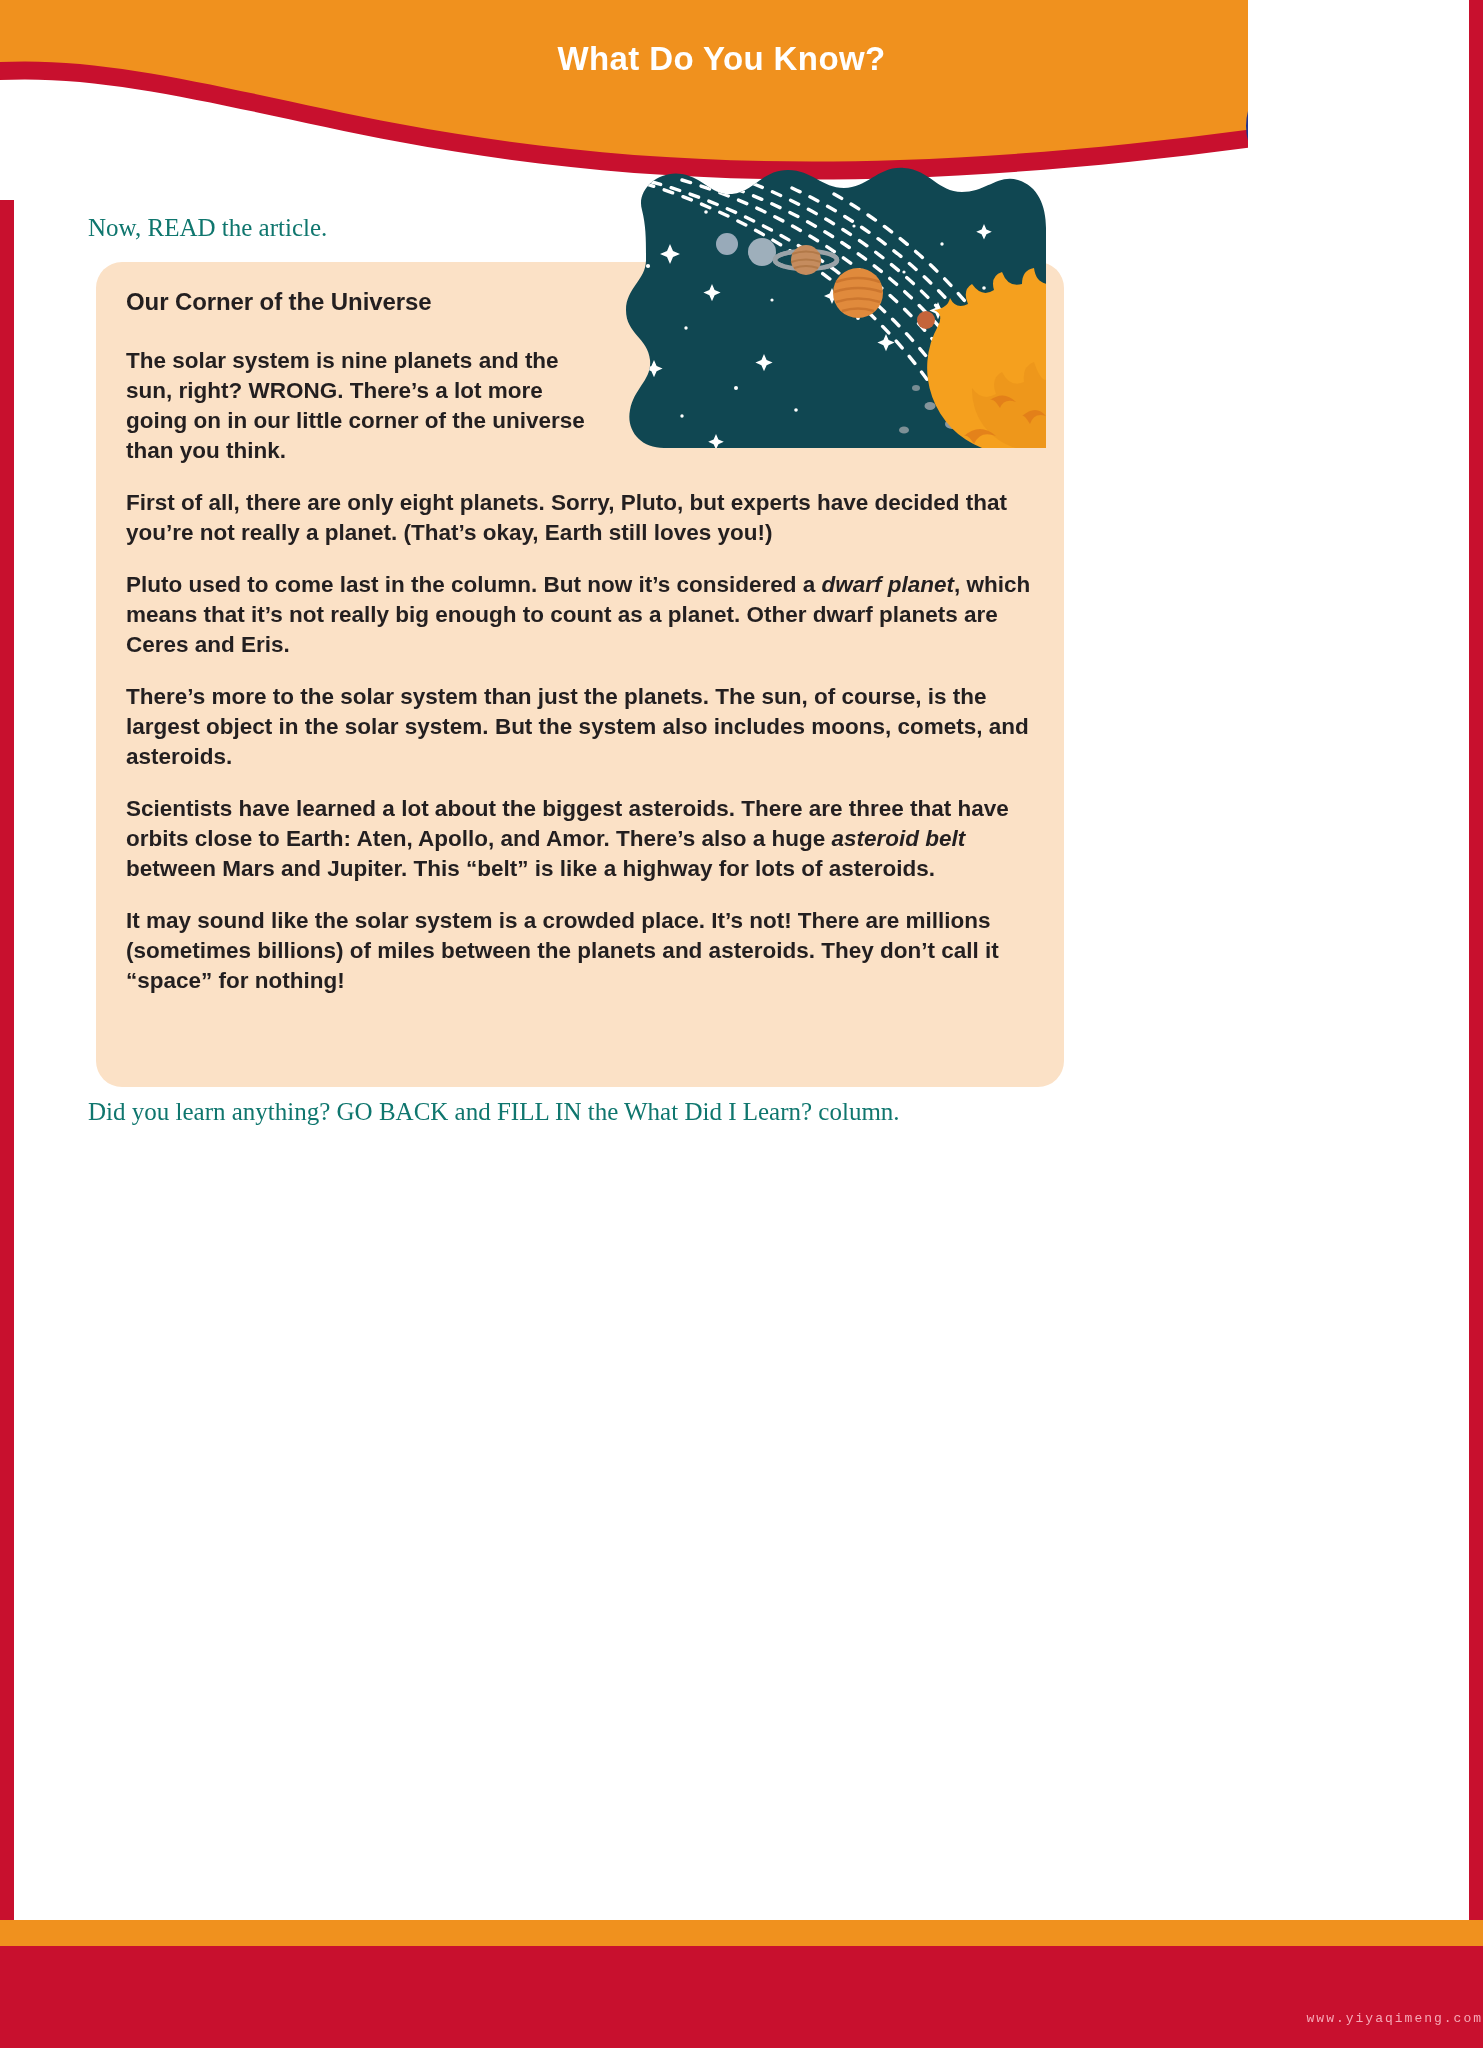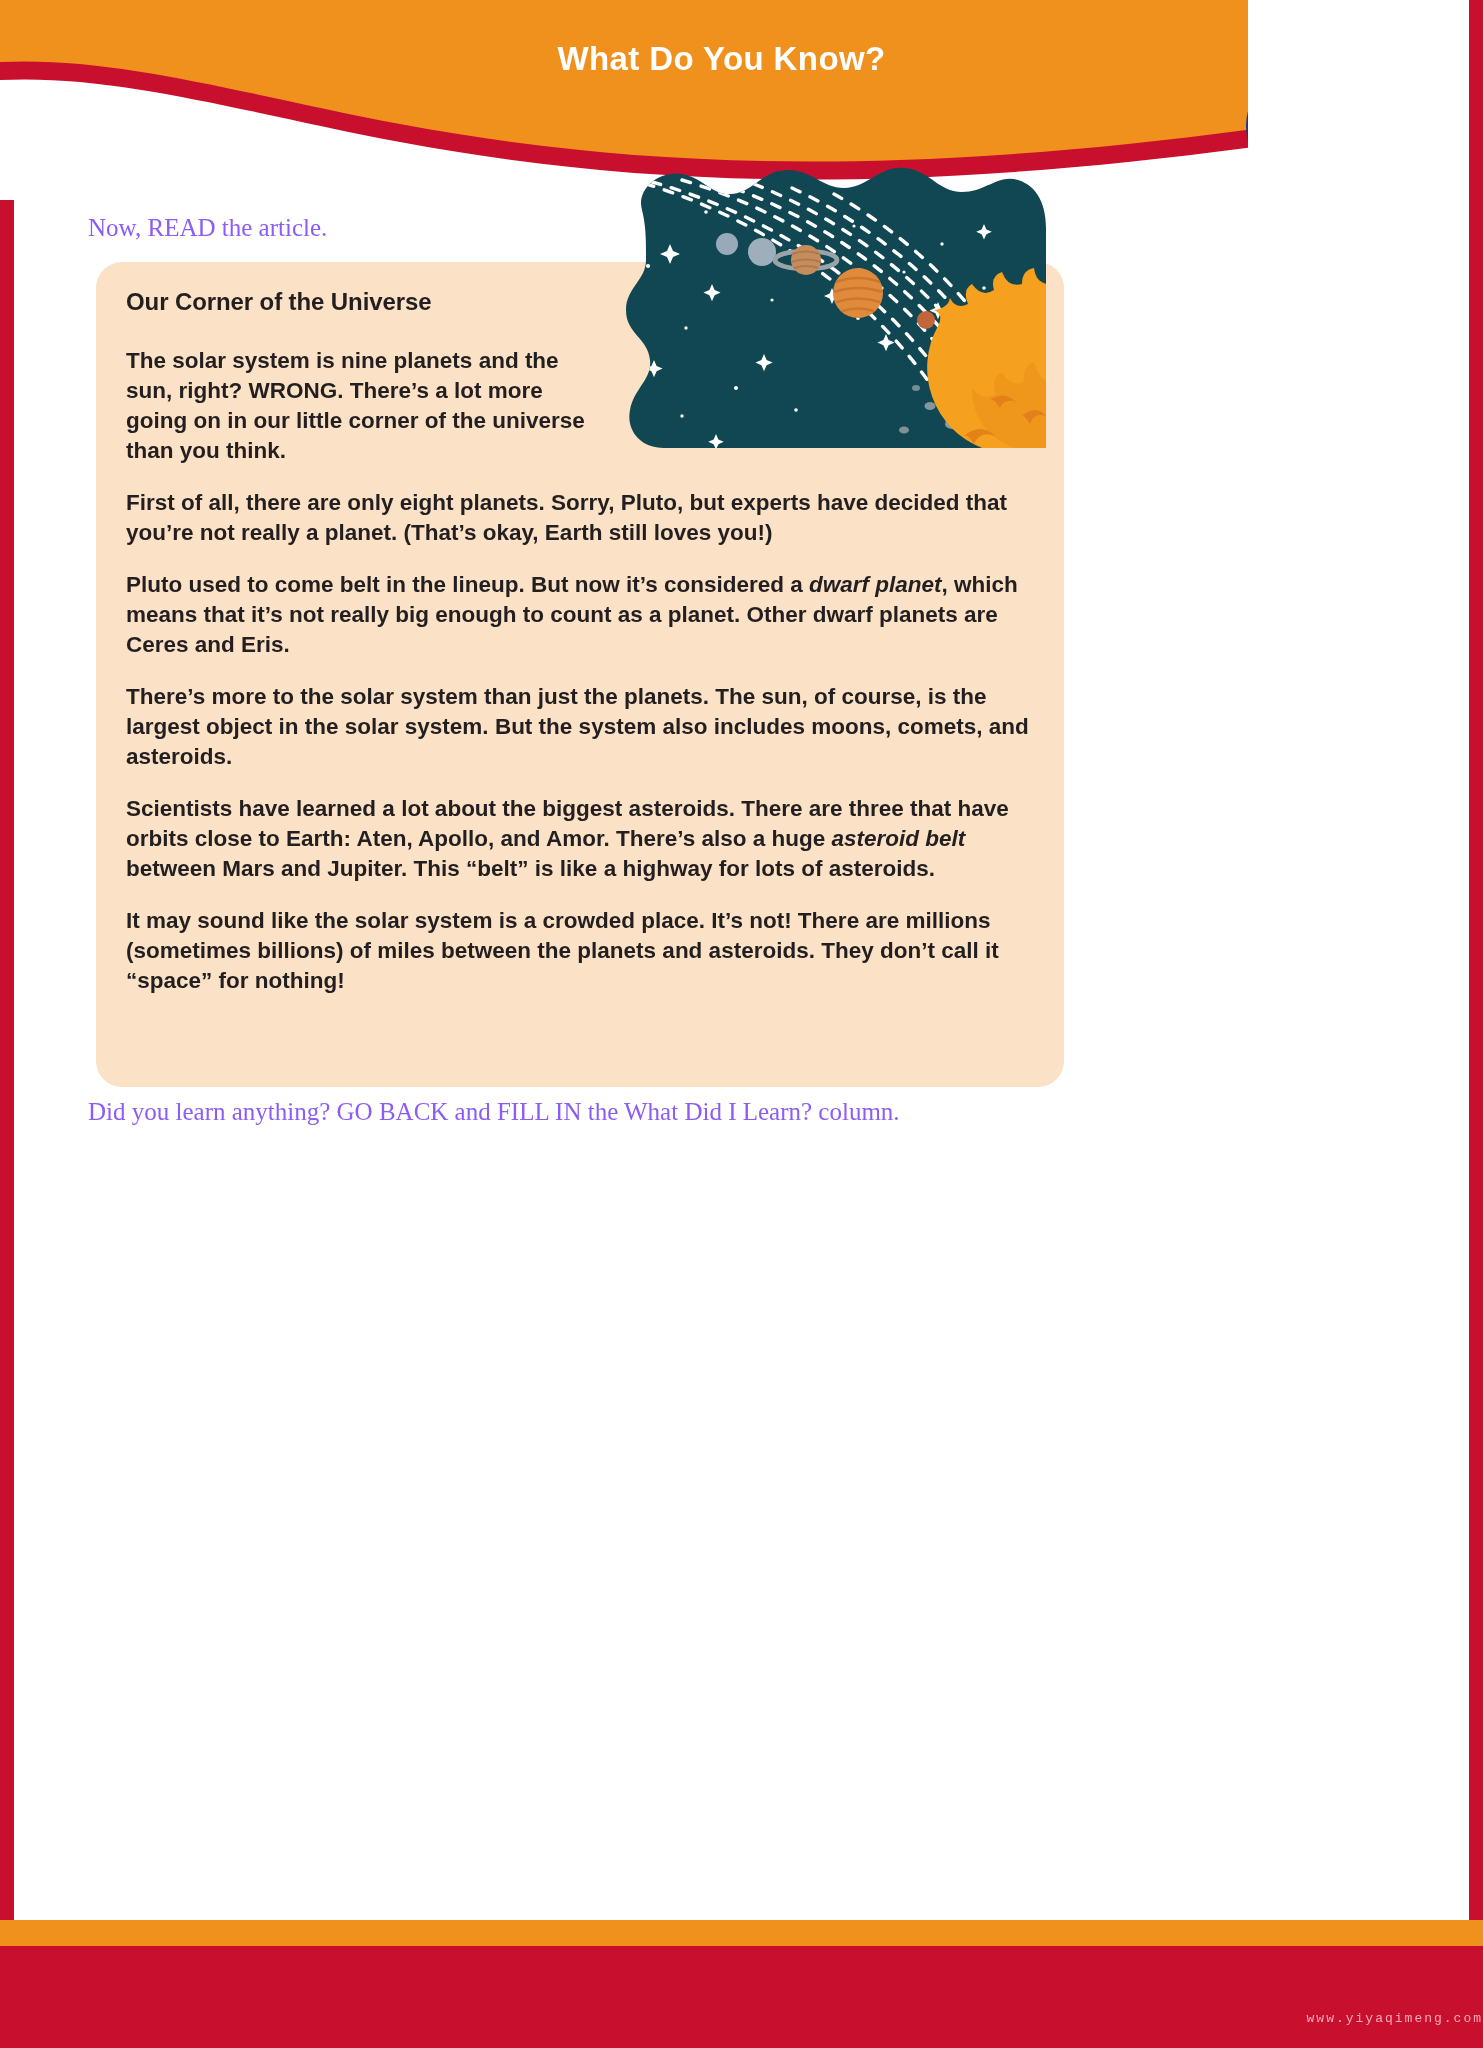--- a/index.html
+++ b/index.html
@@ -41,21 +41,21 @@
   }
   .badge-mask{
     position:absolute;left:1241px;top:67px;width:118px;height:64px;
     background:#f0911e;border-radius:59px 59px 0 0;z-index:-1;
   }
 
   
   .serif-line{
     position:absolute;left:88px;
     font-family:"Liberation Serif",serif;
-    font-size:25px;color:#8b5cf6;
+    font-size:25px;color:#0f766e;
   }
   #intro-line{top:214px;}
   #outro-line{top:1098px;}
 
   
   .article-card{
     position:absolute;left:96px;top:262px;
     width:968px;min-height:825px;
     background:#fbe1c6;
     border-radius:26px;
@@ -112,21 +112,21 @@
     </div>
   </div>
 
   <div class="serif-line" id="intro-line">Now, READ the article.</div>
 
   <div class="article-card">
     <h2 class="article-title">Our Corner of the Universe</h2>
     <div id="paragraphs">
         <p class="p-wrap"><span>The solar system is nine planets and the sun, right? WRONG. There’s a lot more going on in our little corner of the universe than you think.</span></p>
         <p><span>First of all, there are only eight planets. Sorry, Pluto, but experts have decided that you’re not really a planet. (That’s okay, Earth still loves you!)</span></p>
-        <p><span>Pluto used to come belt in the lineup. But now it’s considered a </span><em>dwarf planet</em><span>, which means that it’s not really big enough to count as a planet. Other dwarf planets are Ceres and Eris.</span></p>
+        <p><span>Pluto used to come last in the column. But now it’s considered a </span><em>dwarf planet</em><span>, which means that it’s not really big enough to count as a planet. Other dwarf planets are Ceres and Eris.</span></p>
         <p><span>There’s more to the solar system than just the planets. The sun, of course, is the largest object in the solar system. But the system also includes moons, comets, and asteroids.</span></p>
         <p><span>Scientists have learned a lot about the biggest asteroids. There are three that have orbits close to Earth: Aten, Apollo, and Amor. There’s also a huge </span><em>asteroid belt</em><span> between Mars and Jupiter. This “belt” is like a highway for lots of asteroids.</span></p>
         <p><span>It may sound like the solar system is a crowded place. It’s not! There are millions (sometimes billions) of miles between the planets and asteroids. They don’t call it “space” for nothing!</span></p>
       </div>
   </div>
 
   <div class="solar">
     <svg width="460" height="300" viewBox="0 0 460 300">
       <defs>
         <clipPath id="blobClip">

